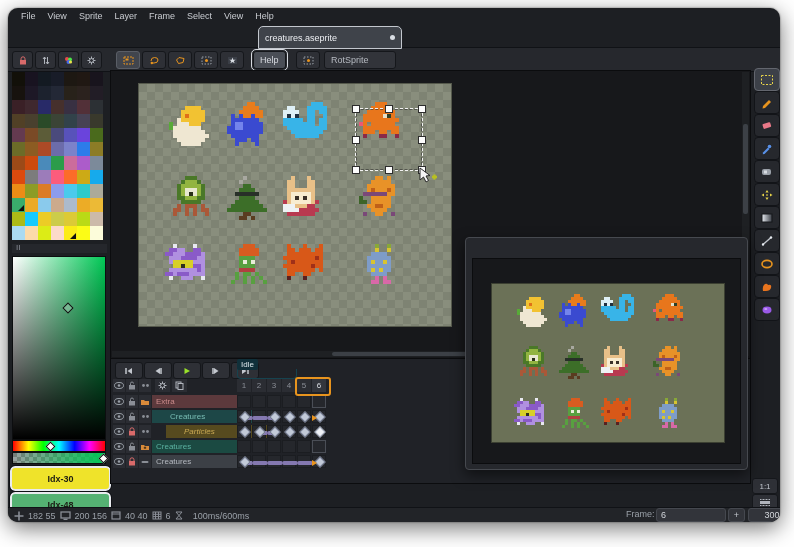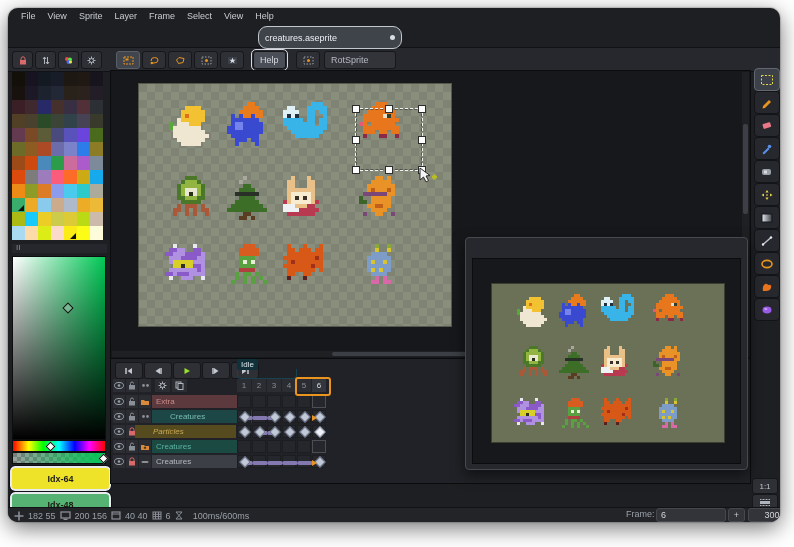--- a/index.html
+++ b/index.html
@@ -106,21 +106,21 @@
       <div class="menu-item">File</div>
       <div class="menu-item">View</div>
       <div class="menu-item">Sprite</div>
       <div class="menu-item">Layer</div>
       <div class="menu-item">Frame</div>
       <div class="menu-item">Select</div>
       <div class="menu-item">View</div>
       <div class="menu-item">Help</div>
     </div>
   <div id="tabbar" class="abs">
-      <div class="tab active" style="left: 250px; width: 130px; border-radius: 9px;">
+      <div class="tab active" style="left: 250px; width: 130px;">
         <span>creatures.aseprite</span>
         <span class="dot" style="margin-left: auto;"></span>
       </div>
     </div>
   <div id="toolbar" class="abs">
       <div class="tbtn" style="left: 4px; width: 19px;">
         <span class="icn">
           <svg width="8" height="9">
             <rect x="1" y="4" width="6" height="4.5" fill="#d86a6a"></rect>
             <path d="M2 4 V2.8 A2 2 0 0 1 6 2.8 V4" stroke="#d86a6a" fill="none"></path>
@@ -298,21 +298,21 @@
   <div id="sv-box" class="abs" style="background: linear-gradient(rgba(0, 0, 0, 0), rgb(0, 0, 0)), linear-gradient(to right, rgb(255, 255, 255), rgb(0, 200, 85));">
     <div class="sv-marker" style="left: 55%; top: 26%;"></div>
   </div>
   <div id="hue-bar" class="abs">
     <div class="bar-marker" style="left: 37%;"></div>
   </div>
   <div id="alpha-bar" class="abs">
     <div class="bar-marker" style="left: 95%;"></div>
   </div>
   <div id="fg-color" class="abs fgswatch" style="top: 458px; background: rgb(239, 227, 42);">
-    <span>Idx-64</span>
+    <span>Idx-30</span>
   </div>
   <div id="bg-color" class="abs fgswatch" style="top: 484px; background: rgb(85, 178, 115);">
     <span>Idx-48</span>
   </div>
 
   <div id="canvas-panel" class="abs">
     <div id="checker">
         <div class="sprite" style="left: 26px; top: 18px; width: 52px; height: 48px;">
           <div class="pxl" style="width: 4px; height: 4px; left: -4px; top: -4px; box-shadow: rgb(242, 194, 50) 24px 8px 0px, rgb(242, 194, 50) 28px 8px 0px, rgb(242, 194, 50) 32px 8px 0px, rgb(242, 194, 50) 36px 8px 0px, rgb(242, 194, 50) 20px 12px 0px, rgb(242, 194, 50) 24px 12px 0px, rgb(242, 194, 50) 28px 12px 0px, rgb(242, 194, 50) 32px 12px 0px, rgb(242, 194, 50) 36px 12px 0px, rgb(242, 194, 50) 40px 12px 0px, rgb(242, 194, 50) 20px 16px 0px, rgb(224, 112, 24) 24px 16px 0px, rgb(242, 194, 50) 28px 16px 0px, rgb(242, 194, 50) 32px 16px 0px, rgb(242, 194, 50) 36px 16px 0px, rgb(242, 194, 50) 40px 16px 0px, rgb(239, 231, 210) 16px 20px 0px, rgb(242, 194, 50) 20px 20px 0px, rgb(242, 194, 50) 24px 20px 0px, rgb(242, 194, 50) 28px 20px 0px, rgb(242, 194, 50) 32px 20px 0px, rgb(242, 194, 50) 36px 20px 0px, rgb(242, 194, 50) 40px 20px 0px, rgb(88, 170, 56) 8px 24px 0px, rgb(239, 231, 210) 16px 24px 0px, rgb(239, 231, 210) 20px 24px 0px, rgb(239, 231, 210) 24px 24px 0px, rgb(242, 194, 50) 28px 24px 0px, rgb(242, 194, 50) 32px 24px 0px, rgb(242, 194, 50) 36px 24px 0px, rgb(88, 170, 56) 8px 28px 0px, rgb(239, 231, 210) 12px 28px 0px, rgb(239, 231, 210) 16px 28px 0px, rgb(239, 231, 210) 20px 28px 0px, rgb(239, 231, 210) 24px 28px 0px, rgb(239, 231, 210) 28px 28px 0px, rgb(239, 231, 210) 32px 28px 0px, rgb(239, 231, 210) 36px 28px 0px, rgb(239, 231, 210) 12px 32px 0px, rgb(239, 231, 210) 16px 32px 0px, rgb(239, 231, 210) 20px 32px 0px, rgb(239, 231, 210) 24px 32px 0px, rgb(239, 231, 210) 28px 32px 0px, rgb(239, 231, 210) 32px 32px 0px, rgb(239, 231, 210) 36px 32px 0px, rgb(239, 231, 210) 40px 32px 0px, rgb(239, 231, 210) 12px 36px 0px, rgb(239, 231, 210) 16px 36px 0px, rgb(239, 231, 210) 20px 36px 0px, rgb(239, 231, 210) 24px 36px 0px, rgb(239, 231, 210) 28px 36px 0px, rgb(239, 231, 210) 32px 36px 0px, rgb(239, 231, 210) 36px 36px 0px, rgb(239, 231, 210) 40px 36px 0px, rgb(239, 231, 210) 44px 36px 0px, rgb(239, 231, 210) 16px 40px 0px, rgb(239, 231, 210) 20px 40px 0px, rgb(239, 231, 210) 24px 40px 0px, rgb(239, 231, 210) 28px 40px 0px, rgb(239, 231, 210) 32px 40px 0px, rgb(239, 231, 210) 36px 40px 0px, rgb(239, 231, 210) 40px 40px 0px, rgb(239, 231, 210) 20px 44px 0px, rgb(239, 231, 210) 24px 44px 0px, rgb(239, 231, 210) 28px 44px 0px, rgb(239, 231, 210) 32px 44px 0px, rgb(239, 231, 210) 36px 44px 0px;"></div>
         </div>
@@ -556,21 +556,21 @@
         </span>
       </div>
       <div class="lrow-cell" style="left: 28px; top: 66px;">
         <span class="icn">
           <svg width="9" height="5">
             <circle cx="2.5" cy="2.5" r="1.4" fill="#8a8e96"></circle>
             <circle cx="6.5" cy="2.5" r="1.4" fill="#8a8e96"></circle>
           </svg>
         </span>
       </div>
-      <div class="lname" style="left: 24px; top: 66px; background: rgb(86, 74, 31); color: rgb(201, 169, 83); padding-left: 18px; font-style: italic;">Particles</div>
+      <div class="lname" style="left: 55px; top: 66px; background: rgb(86, 74, 31); color: rgb(201, 169, 83); padding-left: 18px; font-style: italic;">Particles</div>
       <div class="cel" style="left: 126px; top: 66px;">
         <div class="diam"></div>
       </div>
       <div class="cel" style="left: 141px; top: 66px;">
         <div class="linkbar" style="left: 7px; width: 9px;"></div>
         <div class="diam"></div>
       </div>
       <div class="cel" style="left: 156px; top: 66px;">
         <div class="linkbar" style="left: -1px; width: 8px;"></div>
         <div class="diam"></div>

